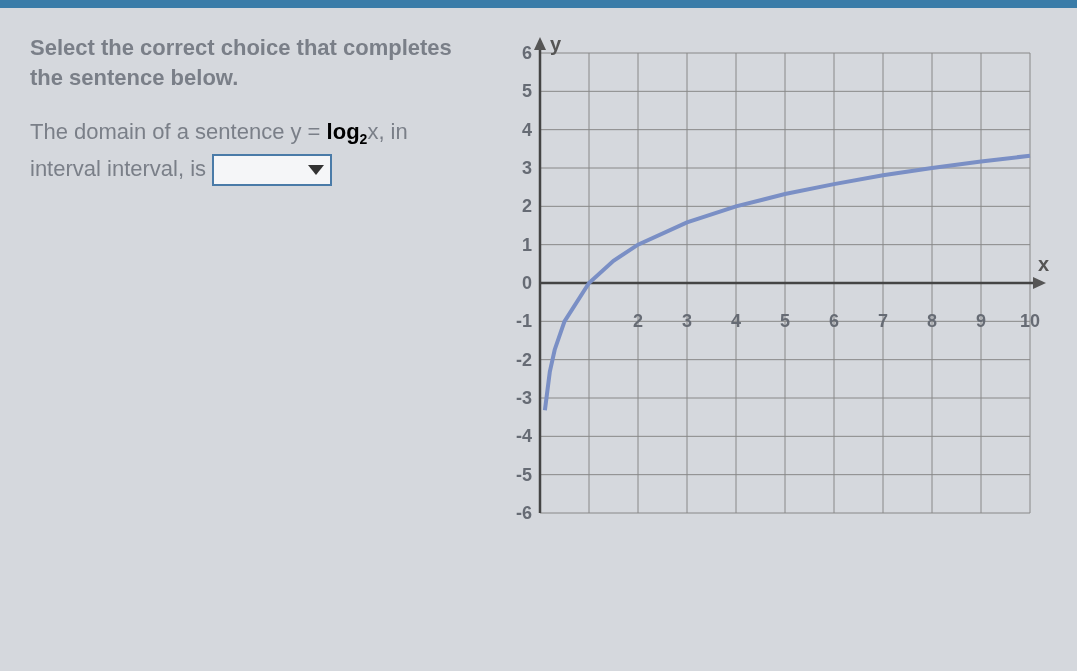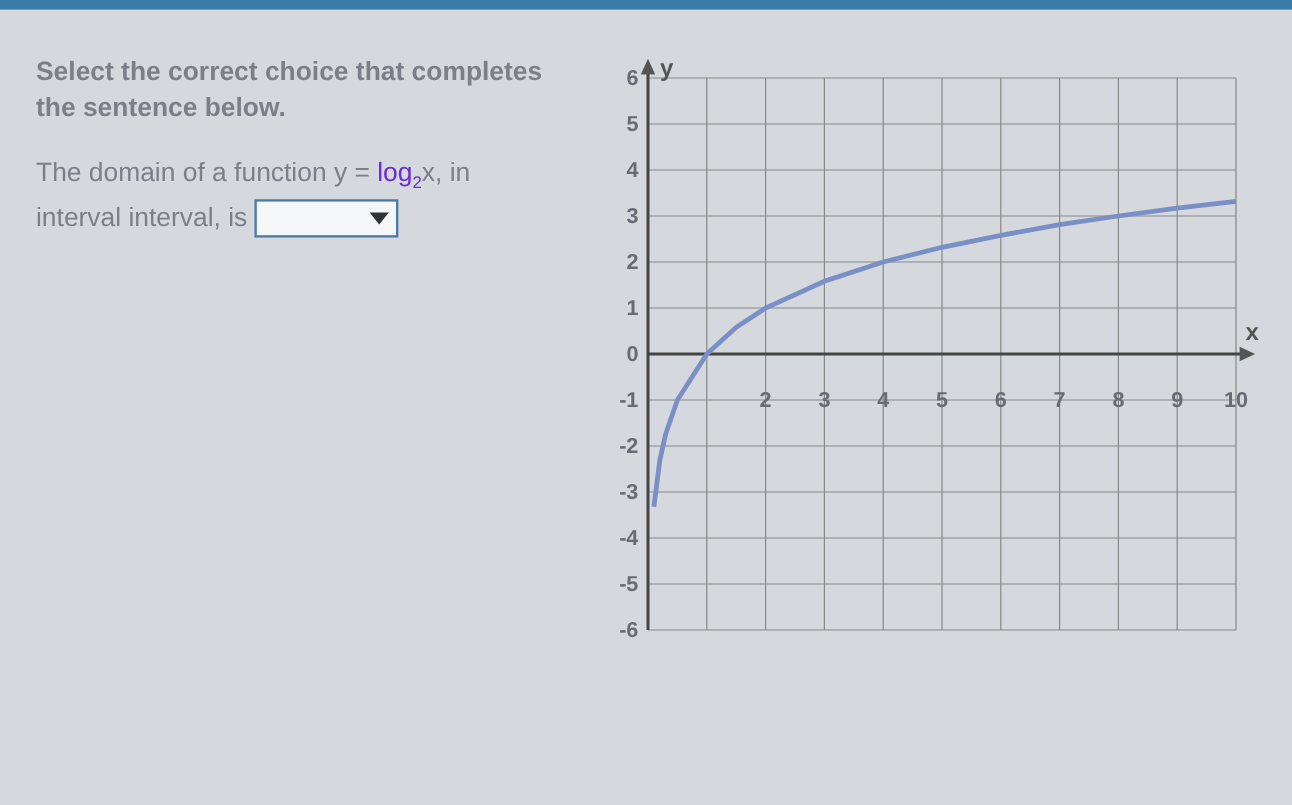--- a/index.html
+++ b/index.html
@@ -14,43 +14,43 @@
       height: 671px;
       position: relative;
       overflow: hidden;
     }
     .top-border {
       width: 100%;
       height: 8px;
       background: #3a7ca8;
     }
     .content {
-      padding: 37px 30px;
+      padding: 25px 30px;
       display: flex;
       gap: 20px;
     }
     .left-panel {
       flex: 0 0 440px;
       color: #6a6f78;
     }
     .instruction {
       font-size: 22px;
       line-height: 1.35;
       font-weight: 600;
       color: #7a7f88;
       margin-bottom: 22px;
     }
     .question {
       font-size: 22px;
       line-height: 1.6;
       color: #7a7f88;
     }
     .question .bold {
-      font-weight: normal;
-      color: #6d28d9;
+      font-weight: bold;
+      color: #000000;
     }
     .question .sub {
       font-size: 14px;
       vertical-align: sub;
     }
     .dropdown {
       display: inline-flex;
       align-items: center;
       border: 2px solid #4a7ba8;
       background: #f5f6f8;
@@ -114,21 +114,21 @@
   </style>
 </head>
 <body>
 
 <div class="top-border"></div>
 
 <div class="content">
   <div class="left-panel">
     <div class="instruction">Select the correct choice that completes the sentence below.</div>
     <div class="question">
-      <span>The domain of a function y = </span><span class="bold">log</span><span class="bold sub">2</span><span>x, in</span>
+      <span>The domain of a sentence y = </span><span class="bold">log</span><span class="bold sub">2</span><span>x, in</span>
       <br>
       <span>interval interval, is</span>
       <span class="dropdown">
         <span class="dropdown-value"></span>
         <span class="dropdown-caret"></span>
       </span>
     </div>
   </div>
 
   <div class="right-panel">

